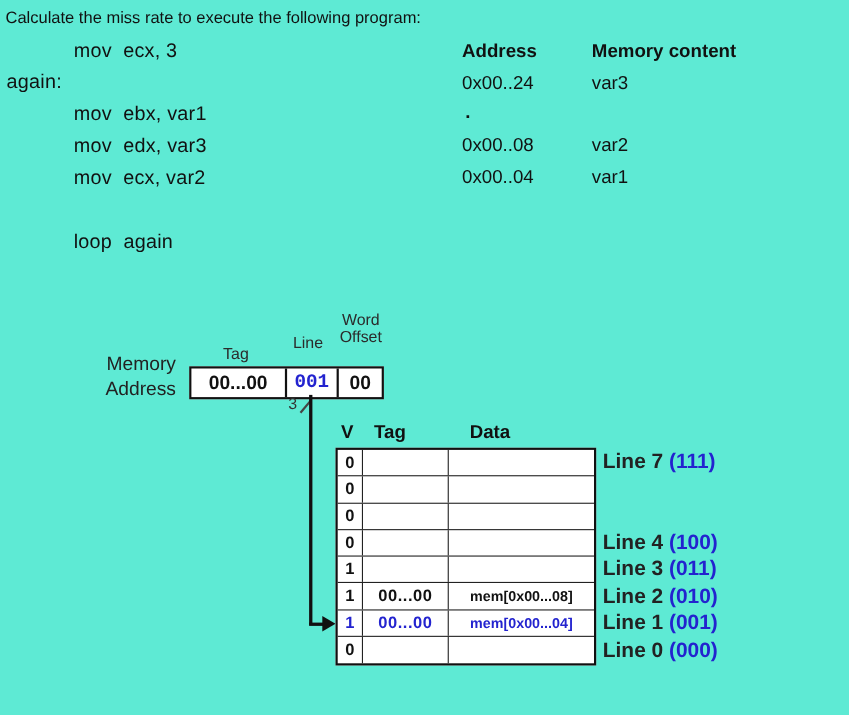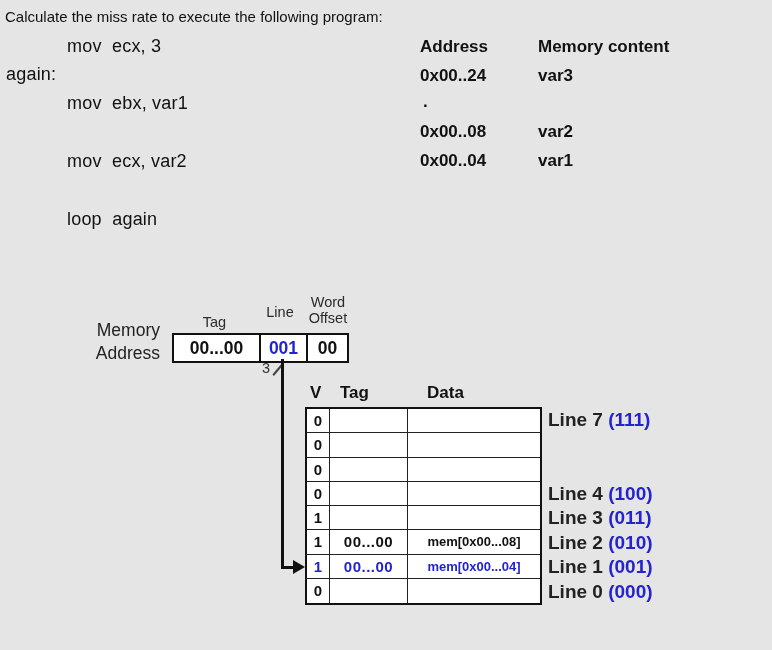--- a/index.html
+++ b/index.html
@@ -1,36 +1,36 @@
 <!DOCTYPE html>
 <html><head>
 <meta charset="utf-8">
 <style>
   html,body{margin:0;padding:0;background:#ffffff;}
   .page{
-    position:relative;width:772px;height:650px;background:#e5e5e5;overflow:hidden;
+    position:relative;width:772px;height:650px;background:#5eead4;overflow:hidden;
     font-family:"Liberation Sans","DejaVu Sans",sans-serif;color:#1a1a1a;
   }
   .abs{position:absolute;white-space:pre;}
   .title{left:5px;top:8px;font-size:15px;font-weight:400;color:#111;}
   .code{font-size:18px;font-weight:400;color:#111;letter-spacing:.2px;}
   .mem-head{font-size:17px;font-weight:700;color:#111;}
-  .mem-val{font-size:17px;font-weight:700;color:#111;}
+  .mem-val{font-size:17px;font-weight:400;color:#111;}
   .mem-dot{font-size:17px;font-weight:700;color:#111;}
 
   
   .memaddr-label{left:56px;top:319px;width:104px;text-align:right;
     font-size:17.5px;line-height:23px;color:#222;white-space:normal;}
   .field-label{font-size:14.5px;color:#2b2b2b;text-align:center;white-space:normal;line-height:16px;}
   .addr-box{left:172px;top:333px;width:173px;height:26px;display:flex;
     border:2px solid #111;box-sizing:content-box;background:#fff;}
   .addr-cell{display:flex;align-items:center;justify-content:center;
     font-size:17.5px;font-weight:700;color:#111;box-sizing:border-box;}
   .addr-cell.tag{width:85px;}
-  .addr-cell.line{width:49px;border-left:2px solid #111;border-right:2px solid #111;color:#2323cf;}
+  .addr-cell.line{width:49px;border-left:2px solid #111;border-right:2px solid #111;color:#2323cf;font-family:Liberation Mono, monospace;}
   .addr-cell.offset{flex:1;}
   .bus-width{left:262px;top:360px;font-size:14.5px;color:#333;}
   .slash-tick{left:277px;top:362px;width:2px;height:15px;background:#444;transform:rotate(40deg);}
   .drop-vline{left:281px;top:359px;width:2.5px;height:209px;background:#111;}
   .drop-hline{left:281px;top:566px;width:15px;height:2.5px;background:#111;}
   .arrow-head{left:293px;top:560px;width:0;height:0;
     border-left:12px solid #111;border-top:7px solid transparent;border-bottom:7px solid transparent;}
 
   
   .cache-head{font-size:17px;font-weight:700;color:#111;}
@@ -52,20 +52,21 @@
 </head>
 <body>
 
 <div class="page">
 
   <div class="abs title">Calculate the miss rate to execute the following program:</div>
 
   <div class="abs code" style="left:67px;top:36px">mov  ecx, 3</div>
   <div class="abs code" style="left:6px;top:64px">again:</div>
   <div class="abs code" style="left:67px;top:93px">mov  ebx, var1</div>
+  <div class="abs code" style="left:67px;top:122px">mov  edx, var3</div>
   <div class="abs code" style="left:67px;top:151px">mov  ecx, var2</div>
   <div class="abs code" style="left:67px;top:209px">loop  again</div>
 
   <div class="abs mem-head" style="left:420px;top:37px">Address</div>
   <div class="abs mem-head" style="left:538px;top:37px">Memory content</div>
 
   <div class="abs mem-val" style="left:420px;top:66px">0x00..24</div>
   <div class="abs mem-val" style="left:538px;top:66px">var3</div>
 
   <div class="abs mem-dot" style="left:423px;top:92px">.</div>
@@ -73,21 +74,21 @@
   <div class="abs mem-val" style="left:420px;top:122px">0x00..08</div>
   <div class="abs mem-val" style="left:538px;top:122px">var2</div>
 
   <div class="abs mem-val" style="left:420px;top:151px">0x00..04</div>
   <div class="abs mem-val" style="left:538px;top:151px">var1</div>
 
   <div class="abs memaddr-label">Memory Address</div>
 
   <div class="abs field-label" style="left:172px;top:314px;width:85px">Tag</div>
   <div class="abs field-label" style="left:255px;top:304px;width:50px">Line</div>
-  <div class="abs field-label" style="left:304px;top:294px;width:48px">Word Offset</div>
+  <div class="abs field-label" style="left:304px;top:283px;width:48px">Word Offset</div>
 
   <div class="abs addr-box">
     <div class="addr-cell tag">00...00</div>
     <div class="addr-cell line">001</div>
     <div class="addr-cell offset">00</div>
   </div>
 
   <div class="abs bus-width">3</div>
   <div class="abs slash-tick"></div>
   <div class="abs drop-vline"></div>

